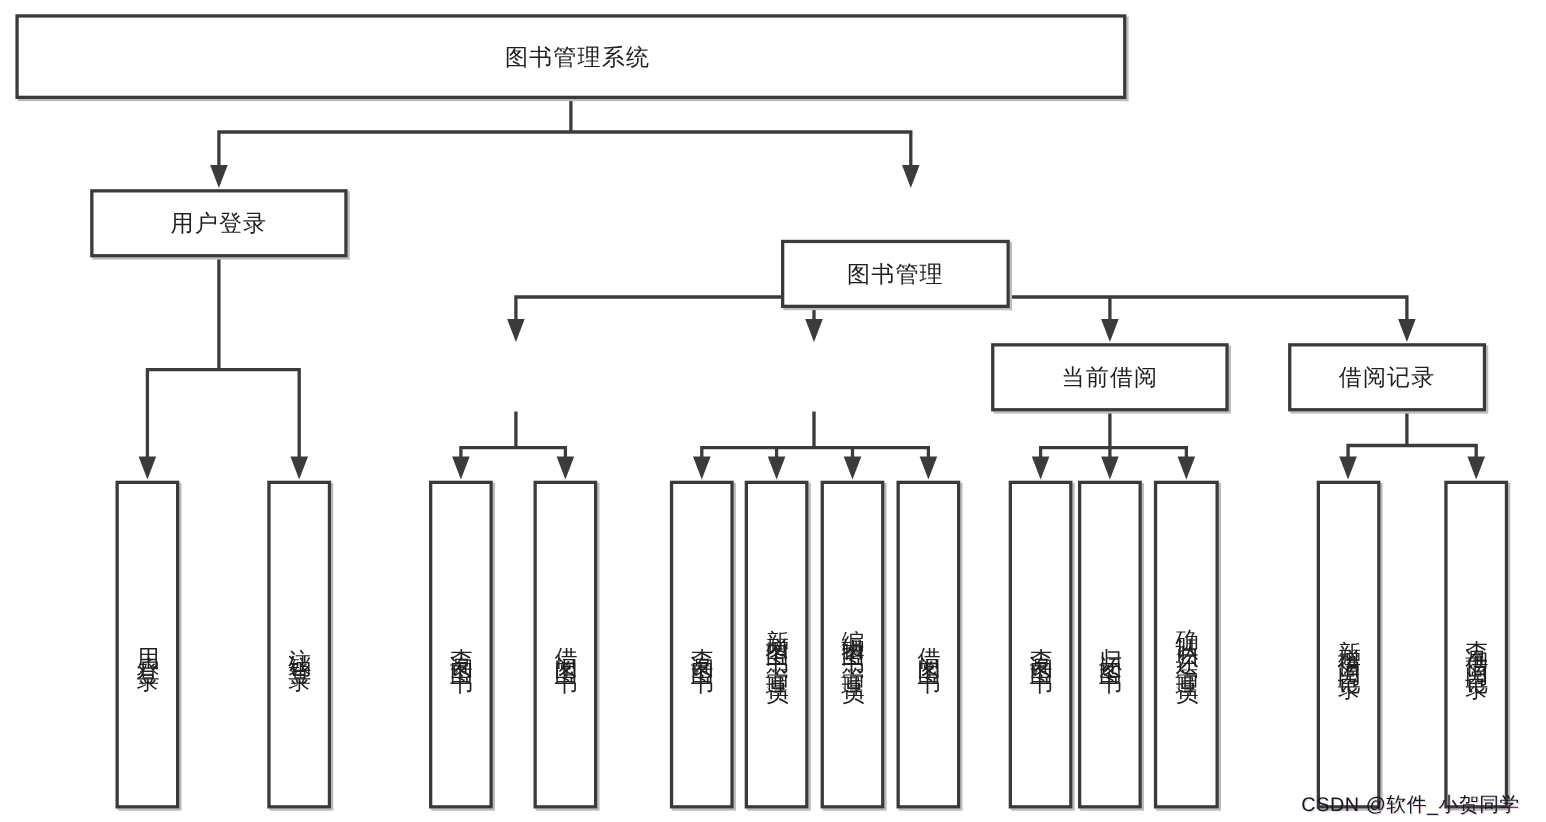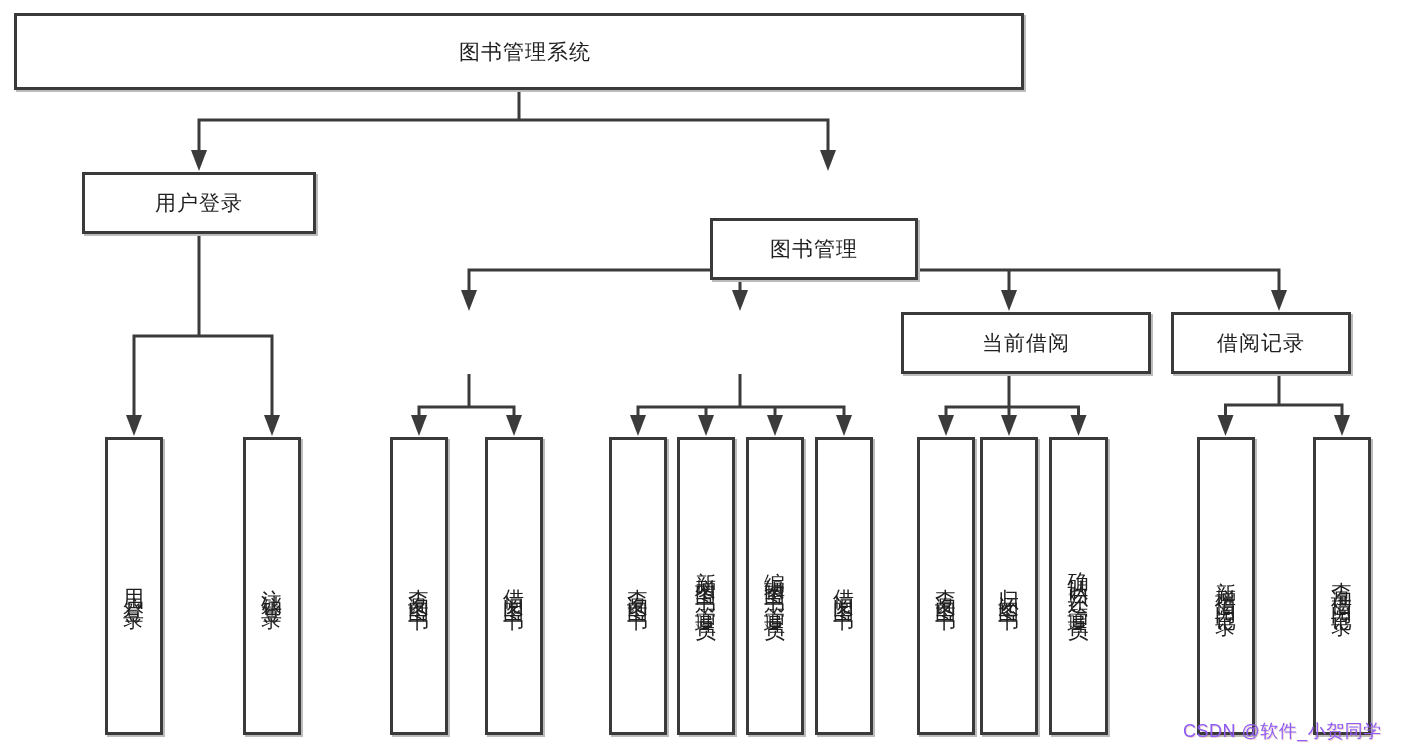--- a/index.html
+++ b/index.html
@@ -55,21 +55,21 @@
     font-size: 21px;
     letter-spacing: 7px;
     line-height: 1.1;
     white-space: nowrap;
   }
   .watermark {
     position: absolute;
     left: 1183px;
     top: 719px;
     font-size: 18px;
-    color: #8b5cf6;
+    color: #0f172a;
     letter-spacing: 0.5px;
     text-shadow: 1px 1px 0 rgba(205, 80, 80, 0.25);
     z-index: 3;
     white-space: nowrap;
   }
 </style>
 </head>
 <body>
 
 <div class="canvas">
@@ -136,21 +136,21 @@
     <span>图书管理系统</span>
   </div>
 
   <div class="hbox" style="left:82px; top:172px; width:234px; height:62px;">
     <span>用户登录</span>
   </div>
   <div class="hbox" style="left:710px; top:172px; width:208px; height:62px;margin-top:46px;">
     <span>图书管理</span>
   </div>
 
-  <div class="hbox" style="left:901px; top:312px; width:250px; height:62px;">
+  <div class="hbox" style="left:901px; top:312px; width:216px; height:62px;">
     <span>当前借阅</span>
   </div>
   <div class="hbox" style="left:1171px; top:312px; width:180px; height:62px;">
     <span>借阅记录</span>
   </div>
 
   <div class="vbox" style="left:105px;">
     <span class="vlabel">用户登录</span>
   </div>
   <div class="vbox" style="left:243px;">

